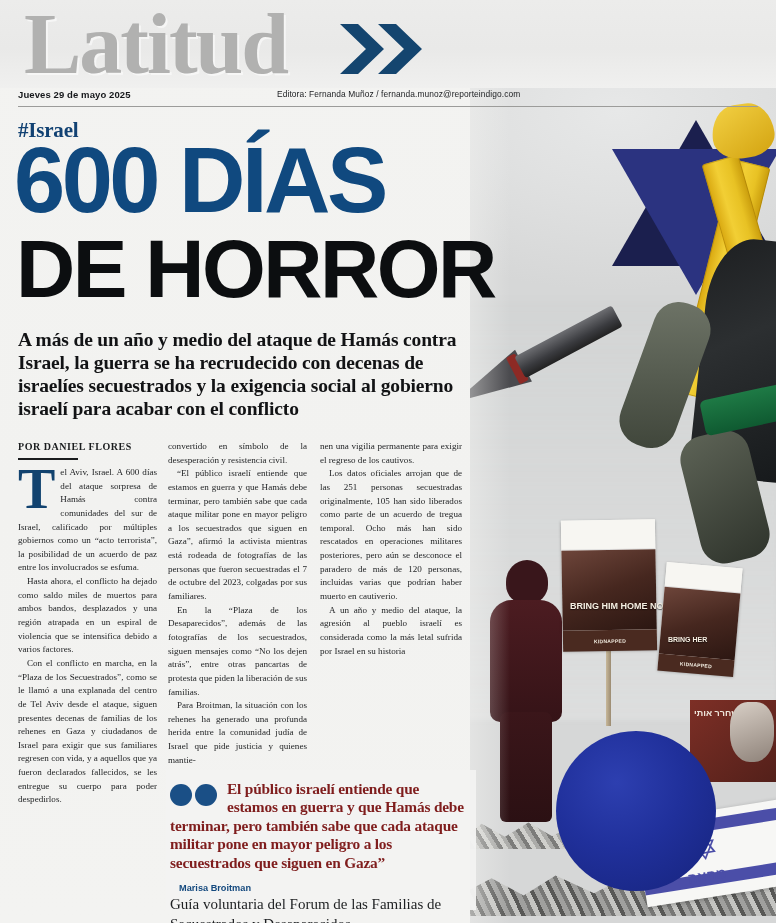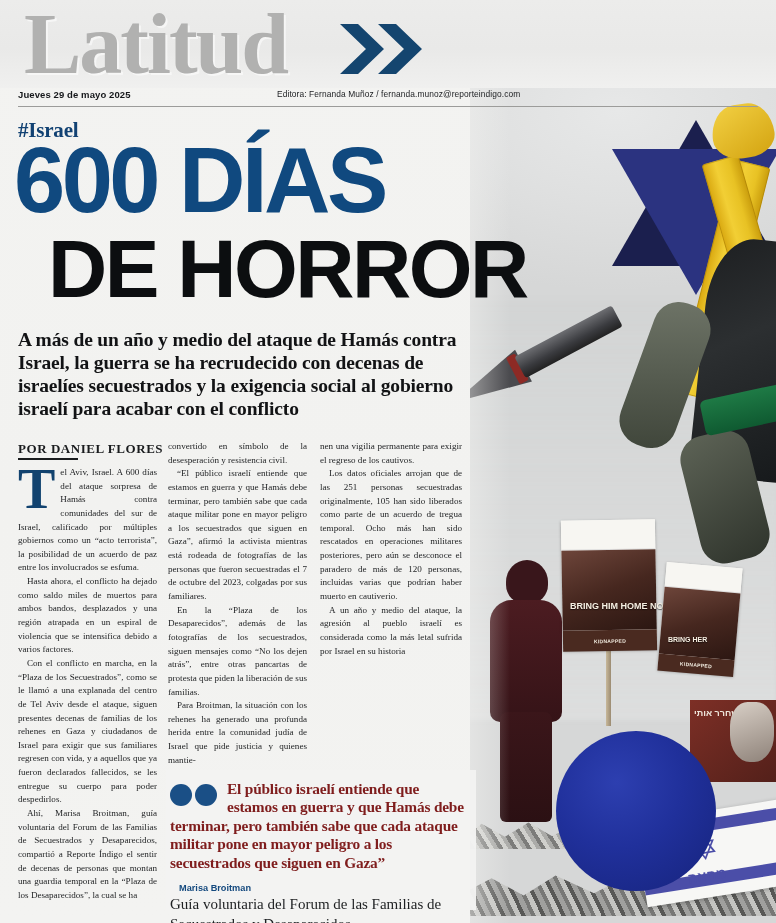--- a/index.html
+++ b/index.html
@@ -282,33 +282,32 @@
     position:absolute;left:14px;top:140px;
     font-family:"Liberation Sans",sans-serif;font-weight:bold;
     font-size:92px;line-height:.88;color:#10497f;letter-spacing:-3.5px;
     white-space:nowrap;
   }
   .h1b{
     position:absolute;left:16px;top:233px;
     font-family:"Liberation Sans",sans-serif;font-weight:bold;
     font-size:82px;line-height:.88;color:#0c0e10;letter-spacing:-2.5px;
     white-space:nowrap;
-    margin-left:32px;
   }
   .deck{
     position:absolute;left:18px;top:328px;width:452px;
     font-family:"Liberation Serif",serif;font-weight:bold;
     font-size:19.5px;line-height:1.18;color:#121315;letter-spacing:-.15px;
   }
 
   
   .byline{
     position:absolute;left:18px;top:441px;
     font-family:"Liberation Serif",serif;font-weight:bold;
-    font-size:13px;letter-spacing:.55px;color:#1a1c1e;
+    font-size:10px;letter-spacing:.55px;color:#1a1c1e;
   }
   .byrule{position:absolute;left:18px;top:458px;width:60px;height:2px;background:#1a1c1e;}
 
   .col{
     position:absolute;top:466px;width:139px;
     font-family:"Liberation Serif",serif;
     font-size:9.1px;line-height:1.5;color:#1d1f21;
     text-align:justify;
     hyphens:auto;
   }
@@ -450,21 +449,20 @@
   <div class="h1b">DE HORROR</div>
   <div class="deck">A más de un año y medio del ataque de Hamás contra Israel, la guerra se ha recrudecido con decenas de israelíes secuestrados y la exigencia social al gobierno israelí para acabar con el conflicto</div>
 
   <div class="byline">POR DANIEL FLORES</div>
   <div class="byrule"></div>
 
   <div class="col c1">
     <p class="first"><span class="dropcap">T</span><span>el Aviv, Israel. A 600 días del ataque sorpresa de Hamás contra comunidades del sur de Israel, calificado por múltiples gobiernos como un “acto terrorista”, la posibilidad de un acuerdo de paz entre los involucrados se esfuma.</span></p>
     <p>Hasta ahora, el conflicto ha dejado como saldo miles de muertos para ambos bandos, desplazados y una región atrapada en un espiral de violencia que se intensifica debido a varios factores.</p>
     <p>Con el conflicto en marcha, en la “Plaza de los Secuestrados”, como se le llamó a una explanada del centro de Tel Aviv desde el ataque, siguen presentes decenas de familias de los rehenes en Gaza y ciudadanos de Israel para exigir que sus familiares regresen con vida, y a aquellos que ya fueron declarados fallecidos, se les entregue su cuerpo para poder despedirlos.</p>
-    <p>Ahí, Marisa Broitman, guía voluntaria del Forum de las Familias de Secuestrados y Desaparecidos, compartió a Reporte Índigo el sentir de decenas de personas que montan una guardia temporal en la “Plaza de los Desaparecidos”, la cual se ha</p>
   </div>
 
   <div class="col c2">
     <p class="first">convertido en símbolo de la desesperación y resistencia civil.</p>
     <p>“El público israelí entiende que estamos en guerra y que Hamás debe terminar, pero también sabe que cada ataque militar pone en mayor peligro a los secuestrados que siguen en Gaza”, afirmó la activista mientras está rodeada de fotografías de las personas que fueron secuestradas el 7 de octubre del 2023, colgadas por sus familiares.</p>
     <p>En la “Plaza de los Desaparecidos”, además de las fotografías de los secuestrados, siguen mensajes como “No los dejen atrás”, entre otras pancartas de protesta que piden la liberación de sus familias.</p>
     <p>Para Broitman, la situación con los rehenes ha generado una profunda herida entre la comunidad judía de Israel que pide justicia y quienes mantie-</p>
   </div>
 
   <div class="col c3">

